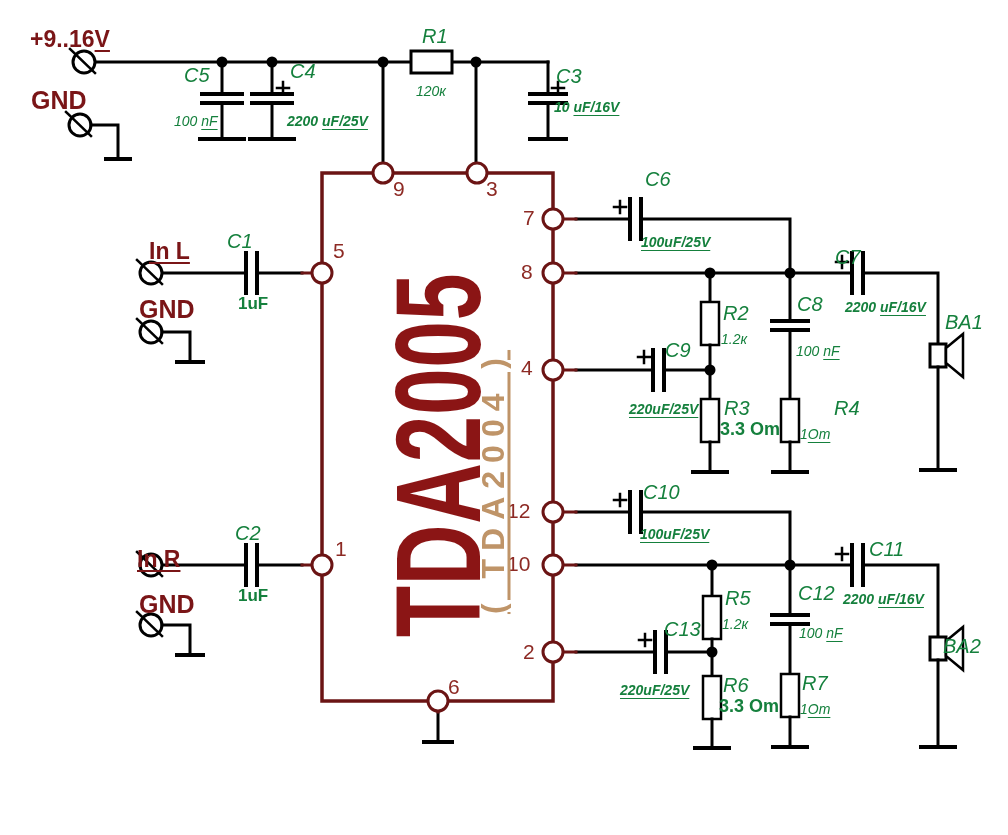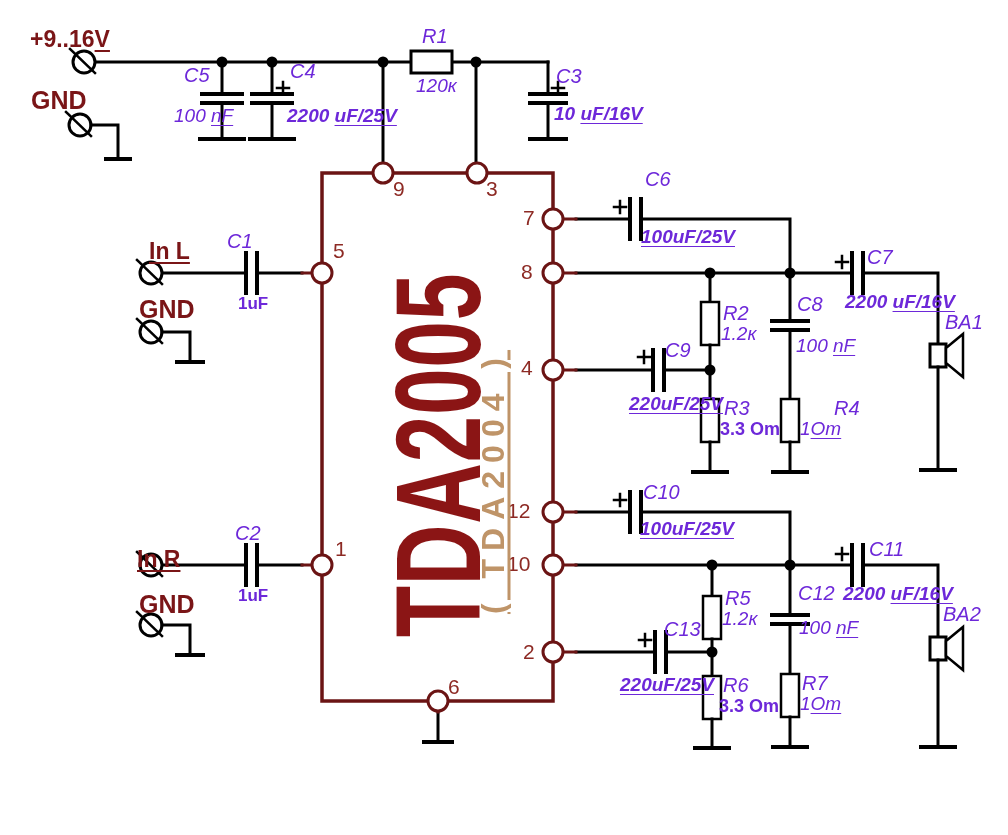--- a/index.html
+++ b/index.html
@@ -1,22 +1,22 @@
 <!DOCTYPE html>
 <html><head>
 <meta charset="utf-8">
 <style>
   html,body{margin:0;padding:0;background:#fff;}
   .stage{position:relative;width:1008px;height:810px;background:#ffffff;overflow:hidden;
          font-family:Liberation Sans, sans-serif;}
   svg{position:absolute;left:0;top:0;}
-  .lbl{position:absolute;white-space:nowrap;color:#6d28d9;line-height:1;}
+  .lbl{position:absolute;white-space:nowrap;color:#15803d;line-height:1;}
   .red{color:#7a1517;font-weight:bold;font-size:23px;}
   .ref{font-style:italic;font-size:20px;}
-  .val{font-style:italic;font-size:19px;}
+  .val{font-style:italic;font-size:14px;margin-top:8px;}
   .bold{font-weight:bold;}
   .small{font-size:17px;}
   .pin{color:#8d2a24;font-size:21px;}
   .u{text-decoration:underline;text-underline-offset:3px;}
   .ic-name{position:absolute;left:438px;top:455px;transform:translate(-50%,-50%) rotate(-90deg) scaleX(0.7);
            font-size:120px;font-weight:bold;color:#8b1515;letter-spacing:1px;white-space:nowrap;}
   .ic-alt{position:absolute;left:493px;top:482px;transform:translate(-50%,-50%) rotate(-90deg);
           font-size:32px;font-weight:bold;color:#bf9468;letter-spacing:8px;white-space:nowrap;
           text-decoration:underline;text-underline-offset:4px;}
 </style>
@@ -203,21 +203,21 @@
 <span class="lbl red" style="left:30px;top:28px"><span>+9..16</span><span class="u">V</span></span>
 <span class="lbl red" style="left:31px;top:88px;font-size:25px">GND</span>
 
 <span class="lbl ref" style="left:184px;top:65px">C5</span>
 <span class="lbl val" style="left:174px;top:106px"><span>100 </span><span class="u">nF</span></span>
 <span class="lbl ref" style="left:290px;top:61px">C4</span>
 <span class="lbl val bold" style="left:287px;top:106px"><span>2200 </span><span class="u">uF/25V</span></span>
 <span class="lbl ref" style="left:422px;top:26px">R1</span>
 <span class="lbl val" style="left:416px;top:76px">120к</span>
 <span class="lbl ref" style="left:556px;top:66px">C3</span>
-<span class="lbl val bold" style="left:554px;top:104px"><span>10 </span><span class="u">uF/16V</span></span>
+<span class="lbl val bold" style="left:554px;top:92px"><span>10 </span><span class="u">uF/16V</span></span>
 
 <span class="lbl red u" style="left:149px;top:240px">In L</span>
 <span class="lbl ref" style="left:227px;top:231px">C1</span>
 <span class="lbl bold small" style="left:238px;top:295px">1uF</span>
 <span class="lbl red" style="left:139px;top:297px;font-size:25px">GND</span>
 
 <span class="lbl red u" style="left:137px;top:548px">In R</span>
 <span class="lbl ref" style="left:235px;top:523px">C2</span>
 <span class="lbl bold small" style="left:238px;top:587px">1uF</span>
 <span class="lbl red" style="left:139px;top:592px;font-size:25px">GND</span>
@@ -232,39 +232,39 @@
 <span class="lbl pin" style="left:507px;top:500px">12</span>
 <span class="lbl pin" style="left:507px;top:553px">10</span>
 <span class="lbl pin" style="left:523px;top:641px">2</span>
 <span class="lbl pin" style="left:448px;top:676px">6</span>
 
 <div class="ic-name">TDA2005</div>
 <div class="ic-alt">( TDA2004 )</div>
 
 <span class="lbl ref" style="left:645px;top:169px">C6</span>
 <span class="lbl val bold u" style="left:641px;top:227px">100uF/25V</span>
-<span class="lbl ref" style="left:867px;top:247px">C7</span>
+<span class="lbl ref" style="left:835px;top:247px">C7</span>
 <span class="lbl val bold" style="left:845px;top:292px"><span>2200 </span><span class="u">uF/16V</span></span>
 <span class="lbl ref" style="left:945px;top:312px">BA1</span>
 <span class="lbl ref" style="left:797px;top:294px">C8</span>
 <span class="lbl val" style="left:796px;top:336px"><span>100 </span><span class="u">nF</span></span>
 <span class="lbl ref" style="left:665px;top:340px">C9</span>
 <span class="lbl val bold u" style="left:629px;top:394px">220uF/25V</span>
 <span class="lbl ref" style="left:723px;top:303px">R2</span>
 <span class="lbl val" style="left:721px;top:324px">1.2к</span>
 <span class="lbl ref" style="left:724px;top:398px">R3</span>
 <span class="lbl bold" style="left:720px;top:420px;font-size:18px">3.3 Om</span>
 <span class="lbl ref" style="left:834px;top:398px">R4</span>
 <span class="lbl val" style="left:800px;top:419px"><span>1</span><span class="u">Om</span></span>
 
 <span class="lbl ref" style="left:643px;top:482px">C10</span>
 <span class="lbl val bold u" style="left:640px;top:519px">100uF/25V</span>
 <span class="lbl ref" style="left:869px;top:539px">C11</span>
 <span class="lbl val bold" style="left:843px;top:584px"><span>2200 </span><span class="u">uF/16V</span></span>
-<span class="lbl ref" style="left:943px;top:604px">BA2</span>
+<span class="lbl ref" style="left:943px;top:636px">BA2</span>
 <span class="lbl ref" style="left:798px;top:583px">C12</span>
 <span class="lbl val" style="left:799px;top:618px"><span>100 </span><span class="u">nF</span></span>
 <span class="lbl ref" style="left:664px;top:619px">C13</span>
 <span class="lbl val bold u" style="left:620px;top:675px">220uF/25V</span>
 <span class="lbl ref" style="left:725px;top:588px">R5</span>
 <span class="lbl val" style="left:722px;top:609px">1.2к</span>
 <span class="lbl ref" style="left:723px;top:675px">R6</span>
 <span class="lbl bold" style="left:719px;top:697px;font-size:18px">3.3 Om</span>
 <span class="lbl ref" style="left:802px;top:673px">R7</span>
 <span class="lbl val" style="left:800px;top:694px"><span>1</span><span class="u">Om</span></span>

